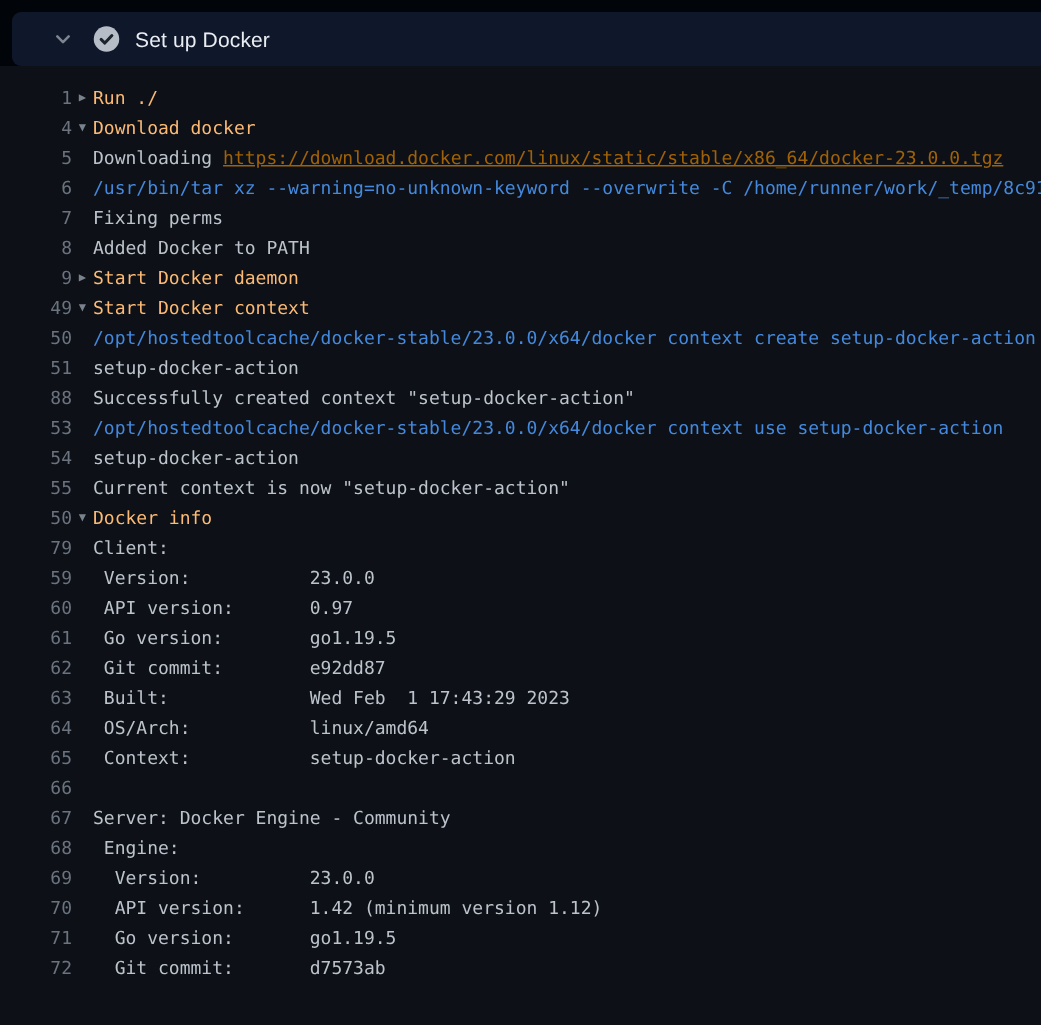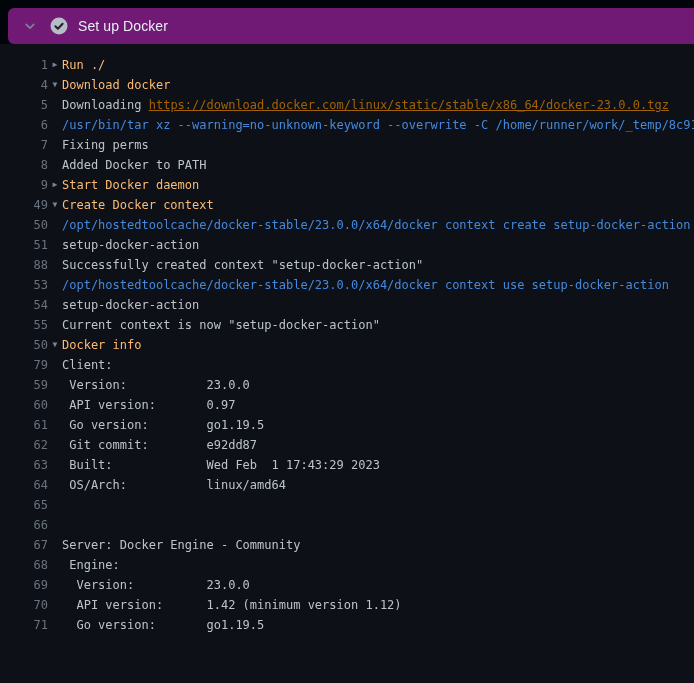--- a/index.html
+++ b/index.html
@@ -9,25 +9,25 @@
     overflow: hidden;
     position: relative;
     font-family: "Liberation Sans", sans-serif;
   }
 
   
   .step-header {
     position: absolute;
     top: 8px; left: 8px; right: 0;
     height: 36px;
-    background: #701a75;
+    background: #0f172a;
     border-radius: 6px 0 0 6px;
     display: flex;
     align-items: center;
-    padding-left: 14px;
+    padding-left: 26px;
     box-sizing: border-box;
     cursor: pointer;
   }
   .chevron-wrap { width: 16px; height: 16px; margin-right: 12px; flex: none; display: flex; }
   .status-wrap  { width: 18px; height: 18px; margin-right: 10px; flex: none; display: flex; }
   .step-title {
     color: #e9edf2;
     font-size: 14px;
     font-weight: 500;
     letter-spacing: 0.1px;
@@ -95,35 +95,36 @@
 </div>
 
 <div class="log-area">
     <div class="row group-row"><a class="num">1</a><span class="toggle">▶</span><span class="content group-title">Run ./</span></div>
     <div class="row group-row"><a class="num">4</a><span class="toggle">▼</span><span class="content group-title">Download docker</span></div>
     <div class="row"><a class="num">5</a><span class="toggle"></span><span class="content"><span>Downloading </span><a class="link">https://download.docker.com/linux/static/stable/x86_64/docker-23.0.0.tgz</a></span></div>
     <div class="row"><a class="num">6</a><span class="toggle"></span><span class="content cmd">/usr/bin/tar xz --warning=no-unknown-keyword --overwrite -C /home/runner/work/_temp/8c91</span></div>
     <div class="row"><a class="num">7</a><span class="toggle"></span><span class="content">Fixing perms</span></div>
     <div class="row"><a class="num">8</a><span class="toggle"></span><span class="content">Added Docker to PATH</span></div>
     <div class="row group-row"><a class="num">9</a><span class="toggle">▶</span><span class="content group-title">Start Docker daemon</span></div>
-    <div class="row group-row"><a class="num">49</a><span class="toggle">▼</span><span class="content group-title">Create Docker context</span></div>
+    <div class="row group-row"><a class="num">49</a><span class="toggle">▼</span><span class="content group-title">Start Docker context</span></div>
     <div class="row"><a class="num">50</a><span class="toggle"></span><span class="content cmd">/opt/hostedtoolcache/docker-stable/23.0.0/x64/docker context create setup-docker-action</span></div>
     <div class="row"><a class="num">51</a><span class="toggle"></span><span class="content">setup-docker-action</span></div>
     <div class="row"><a class="num">88</a><span class="toggle"></span><span class="content">Successfully created context "setup-docker-action"</span></div>
     <div class="row"><a class="num">53</a><span class="toggle"></span><span class="content cmd">/opt/hostedtoolcache/docker-stable/23.0.0/x64/docker context use setup-docker-action</span></div>
     <div class="row"><a class="num">54</a><span class="toggle"></span><span class="content">setup-docker-action</span></div>
     <div class="row"><a class="num">55</a><span class="toggle"></span><span class="content">Current context is now "setup-docker-action"</span></div>
     <div class="row group-row"><a class="num">50</a><span class="toggle">▼</span><span class="content group-title">Docker info</span></div>
     <div class="row"><a class="num">79</a><span class="toggle"></span><span class="content">Client:</span></div>
     <div class="row"><a class="num">59</a><span class="toggle"></span><span class="content"> Version:           23.0.0</span></div>
     <div class="row"><a class="num">60</a><span class="toggle"></span><span class="content"> API version:       0.97</span></div>
     <div class="row"><a class="num">61</a><span class="toggle"></span><span class="content"> Go version:        go1.19.5</span></div>
     <div class="row"><a class="num">62</a><span class="toggle"></span><span class="content"> Git commit:        e92dd87</span></div>
     <div class="row"><a class="num">63</a><span class="toggle"></span><span class="content"> Built:             Wed Feb  1 17:43:29 2023</span></div>
     <div class="row"><a class="num">64</a><span class="toggle"></span><span class="content"> OS/Arch:           linux/amd64</span></div>
-    <div class="row"><a class="num">65</a><span class="toggle"></span></div>
+    <div class="row"><a class="num">65</a><span class="toggle"></span><span class="content"> Context:           setup-docker-action</span></div>
     <div class="row"><a class="num">66</a><span class="toggle"></span><span class="content"></span></div>
     <div class="row"><a class="num">67</a><span class="toggle"></span><span class="content">Server: Docker Engine - Community</span></div>
     <div class="row"><a class="num">68</a><span class="toggle"></span><span class="content"> Engine:</span></div>
     <div class="row"><a class="num">69</a><span class="toggle"></span><span class="content">  Version:          23.0.0</span></div>
     <div class="row"><a class="num">70</a><span class="toggle"></span><span class="content">  API version:      1.42 (minimum version 1.12)</span></div>
     <div class="row"><a class="num">71</a><span class="toggle"></span><span class="content">  Go version:       go1.19.5</span></div>
+    <div class="row"><a class="num">72</a><span class="toggle"></span><span class="content">  Git commit:       d7573ab</span></div>
   </div>
 
 </body></html>

